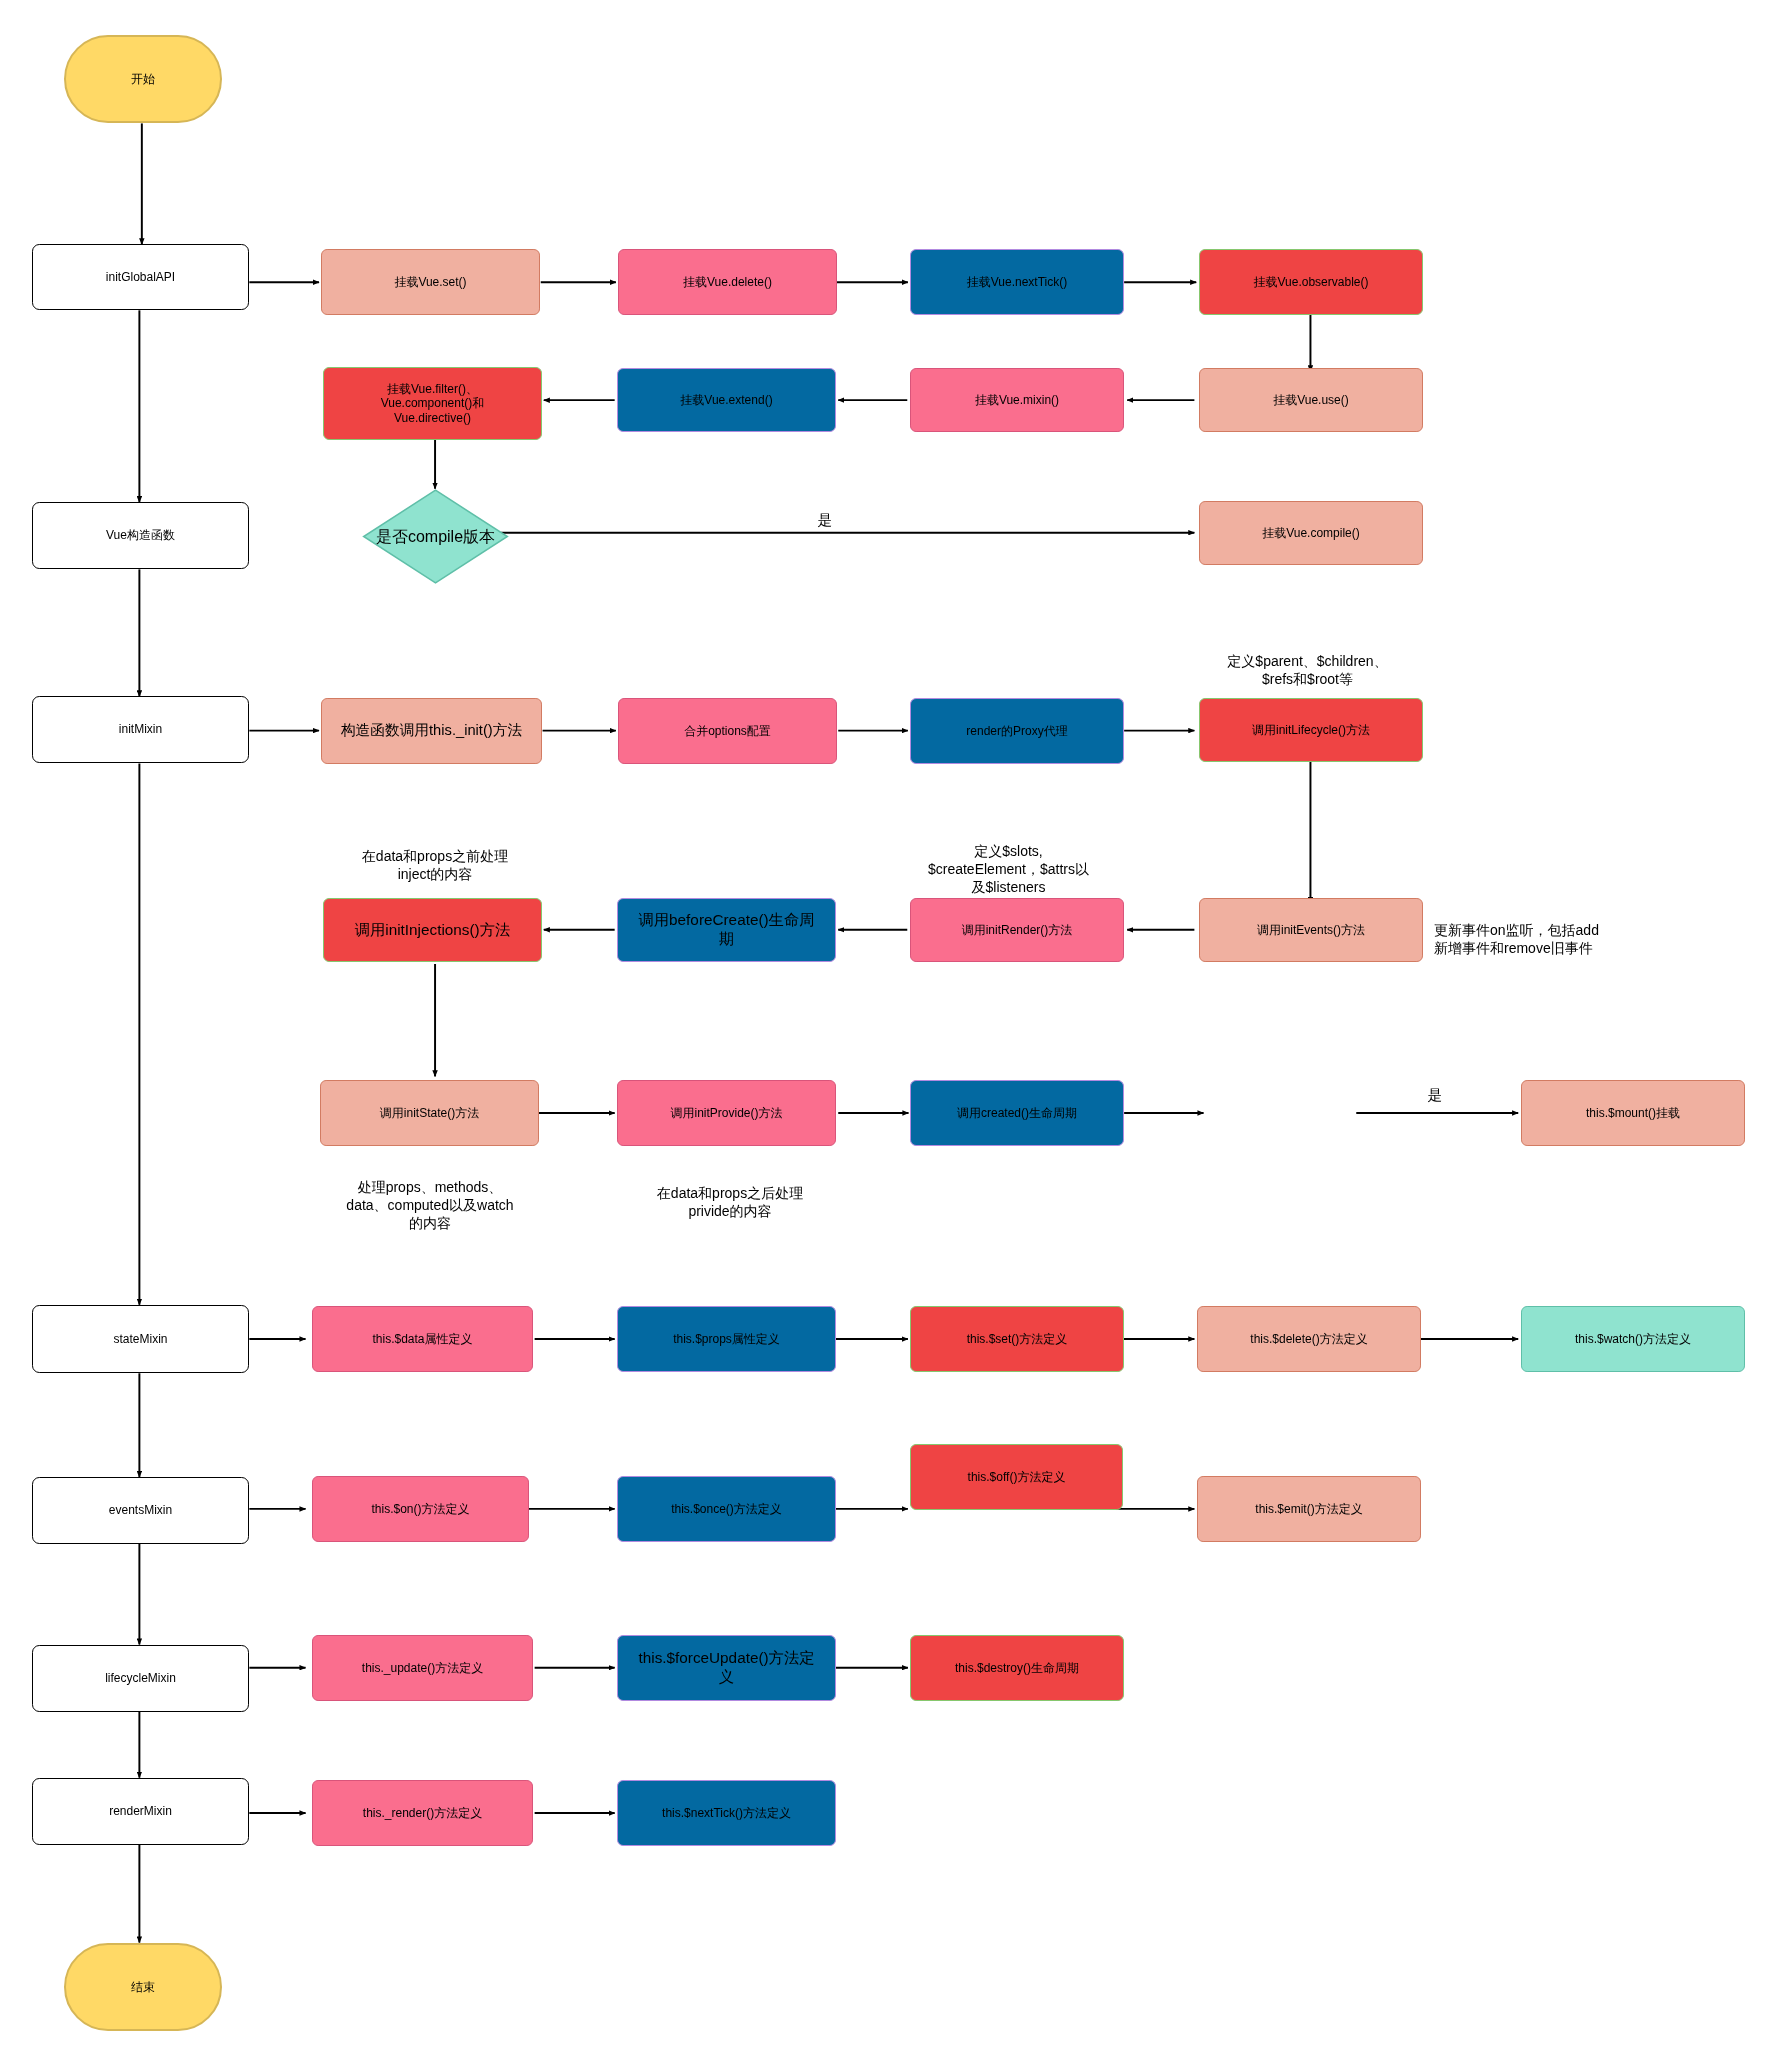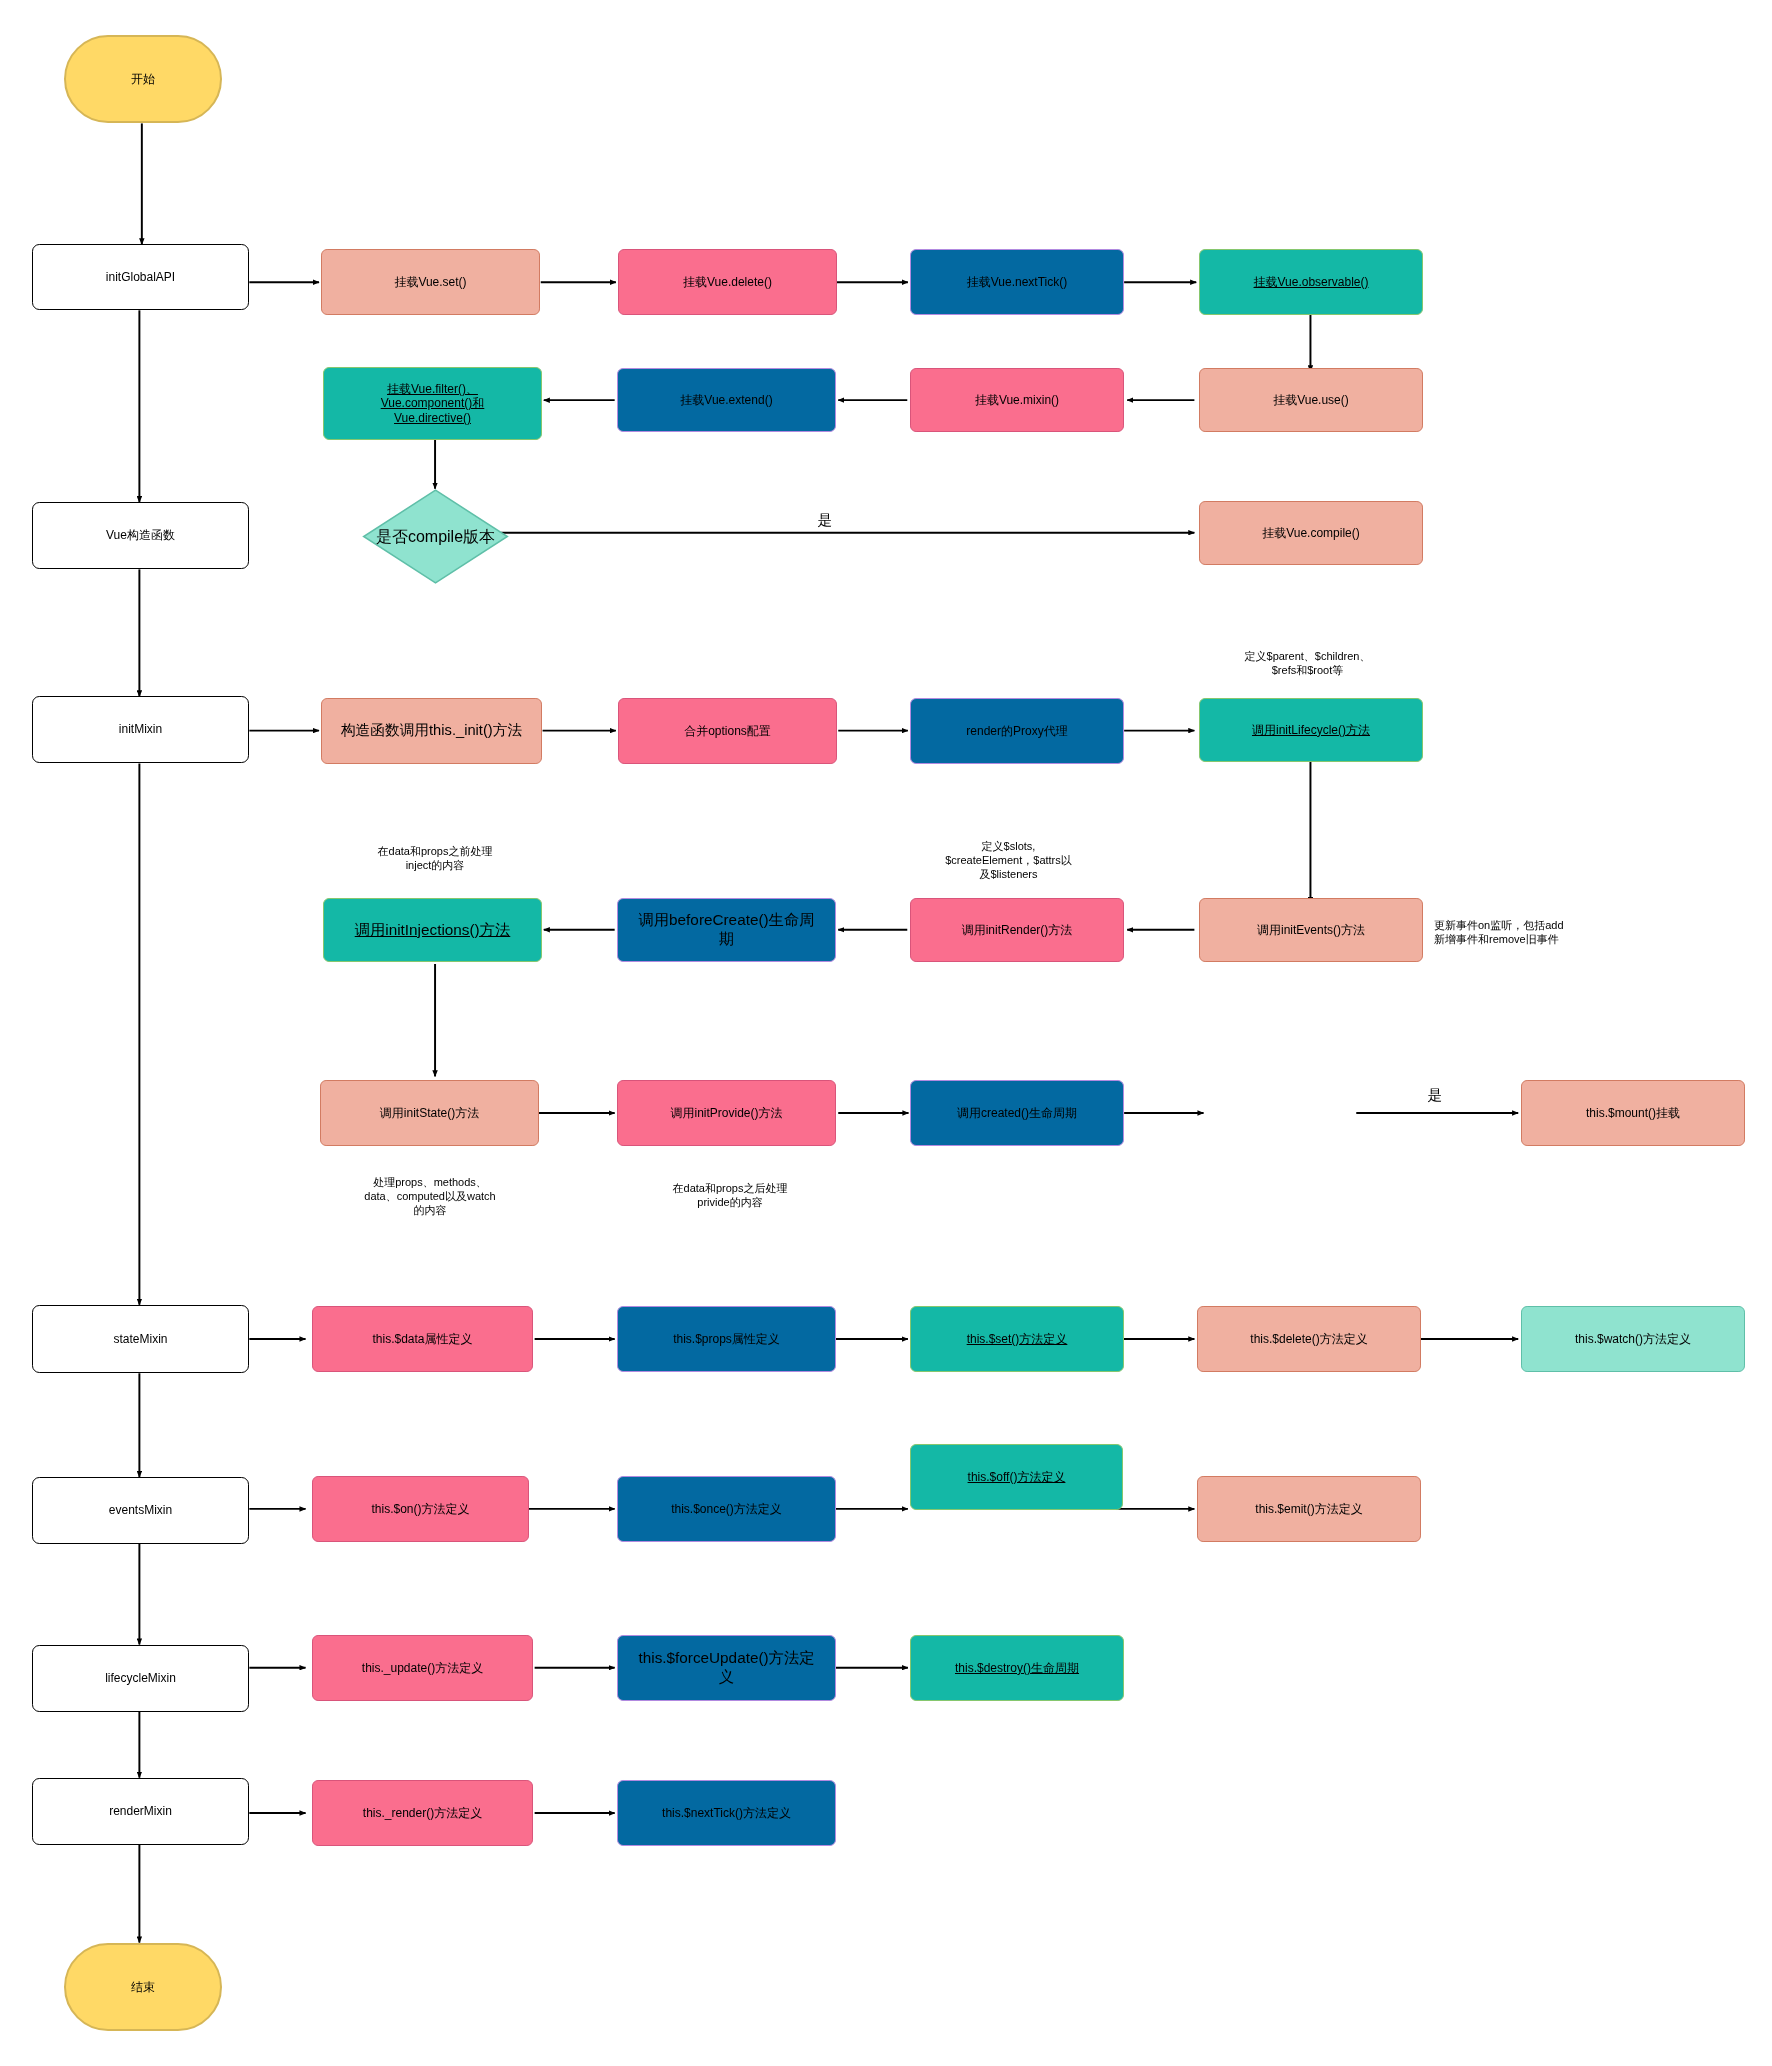--- a/index.html
+++ b/index.html
@@ -47,21 +47,21 @@
     border-width: 1.8px;
   }
   .node.terminal {
     background: #ffd966;
     border-color: #d6b656;
     border-width: 2.4px;
   }
   .node.salmon   { background: #f0b0a0; border-color: #d27b62; }
   .node.pink     { background: #fa6e8e; border-color: #d9547a; }
   .node.purple   { background: #0369a1; border-color: #b28ae0; }
-  .node.green    { background: #14b8a6; border-color: #86c76e; text-decoration: underline; }
+  .node.green    { background: #ef4444; border-color: #86c76e; }
   .node.teal     { background: #8fe3cf; border-color: #5fbfa8; }
 
   .diamond-wrap {
     position: absolute;
     display: flex;
     align-items: center;
     justify-content: center;
   }
   .diamond-wrap svg.shape {
     position: absolute;
@@ -72,21 +72,21 @@
     position: relative;
     z-index: 2;
     font-size: 16px;
     color: #000;
     text-align: center;
     line-height: 1.2;
     white-space: nowrap;
   }
   .annotation {
     position: absolute;
-    font-size: 11px;
+    font-size: 14px;
     line-height: 1.28;
     color: #000000;
     text-align: center;
     white-space: pre-line;
   }
   .edge-label {
     position: absolute;
     font-size: 14.7px;
     color: #000000;
     background: #ffffff;

